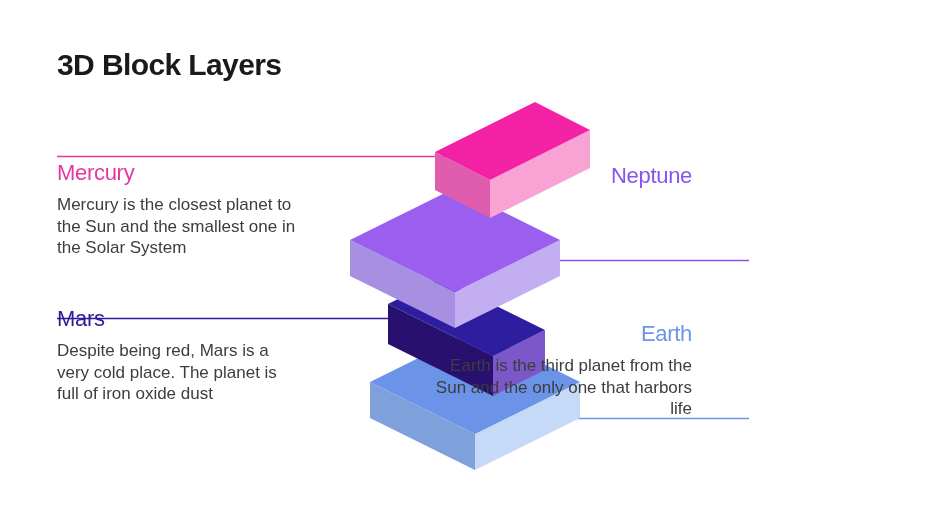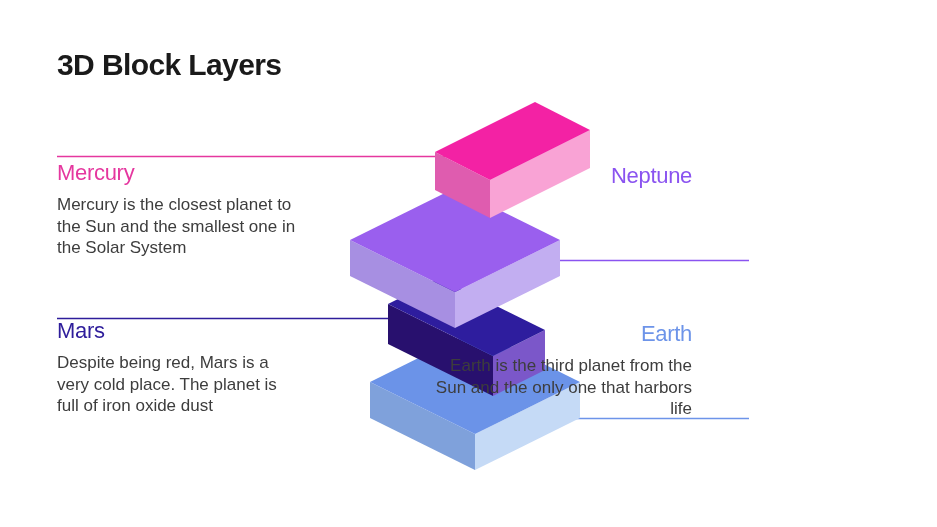--- a/index.html
+++ b/index.html
@@ -42,21 +42,21 @@
     margin: 0 0 9px 0;
     line-height: 1.1;
   }
   .section p {
     font-size: 17px;
     line-height: 1.26;
     color: #3d3d3d;
   }
 
   .section-mercury { left: 57px;  top: 161px; width: 250px; text-align: left; }
-  .section-mars    { left: 57px;  top: 319px; width: 230px; text-align: left; }
+  .section-mars    { left: 57px;  top: 307px; width: 230px; text-align: left; }
   .section-neptune { right: 57px; top: 164px; width: 238px; text-align: right; }
   .section-earth   { right: 57px; top: 322px; width: 262px; text-align: right; }
 </style>
 </head>
 <body>
 
 <div class="slide">
 
   <svg class="scene" viewBox="0 0 937 527" aria-hidden="true">
 

